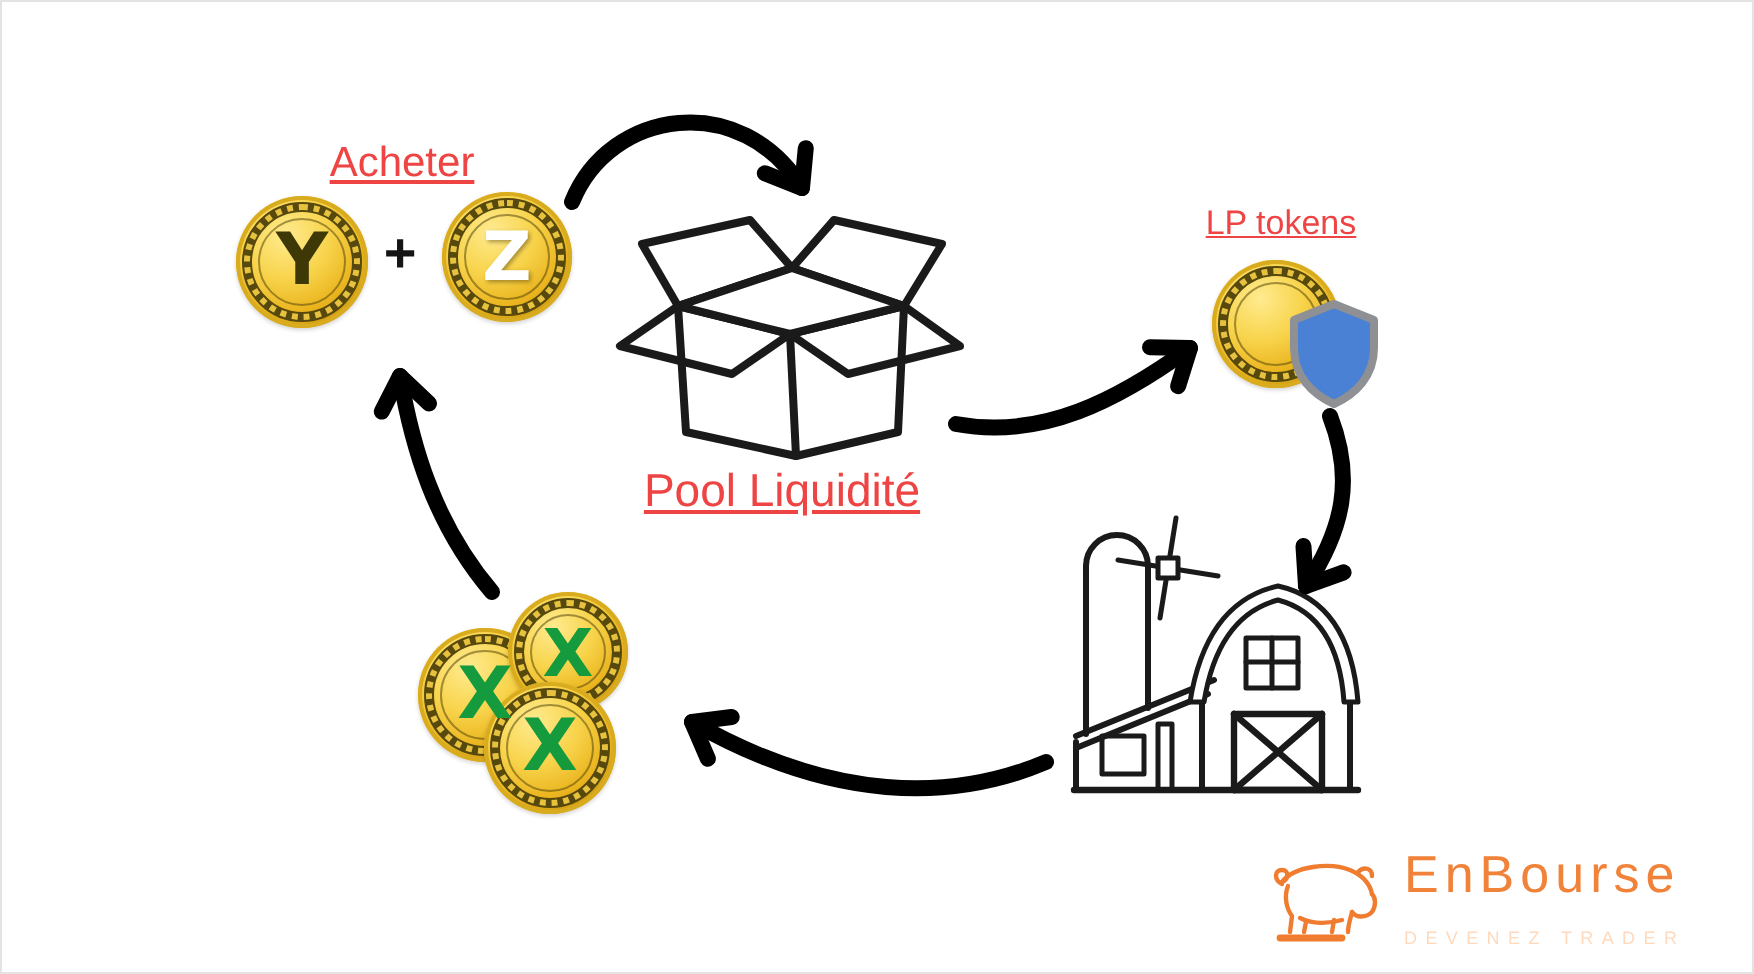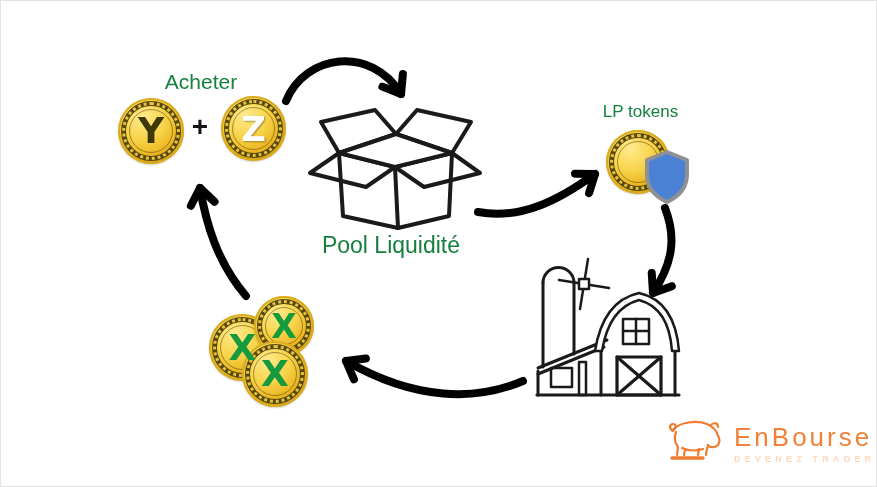--- a/index.html
+++ b/index.html
@@ -1,21 +1,21 @@
 <!DOCTYPE html>
 <html><head>
 <meta charset="utf-8">
 <style>
   html,body{margin:0;padding:0;background:#fff;}
   .stage{
     position:relative;width:877px;height:487px;background:#ffffff;
     box-sizing:border-box;border:1px solid #e3e3e3;overflow:hidden;
     font-family:"Liberation Sans","DejaVu Sans",sans-serif;color:#1e1e1e;
   }
-  .label{position:absolute;color:#15803d;white-space:nowrap;}
+  .label{position:absolute;color:#ef4444;white-space:nowrap;text-decoration:underline;}
   .label-acheter{left:150px;top:69px;width:100px;text-align:center;font-size:21px;}
   .label-pool{left:300px;top:231px;width:180px;text-align:center;font-size:23px;}
   .label-lp{left:592px;top:101px;width:95px;text-align:center;font-size:17px;}
   .label-ferme{left:681px;top:335px;font-size:23px;}
   .plus{position:absolute;left:188px;top:110px;width:22px;text-align:center;font-size:28px;font-weight:700;color:#151515;}
 
   
   .coin{
     position:absolute;border-radius:50%;
     display:flex;align-items:center;justify-content:center;
@@ -38,24 +38,24 @@
   .coin-x2{left:253px;top:295px;width:60px;height:60px;}
   .coin-x3{left:241px;top:340px;width:66px;height:66px;}
   .coin-x1 .letter,.coin-x3 .letter{font-size:36px;color:#169a3e;}
   .coin-x2 .letter{font-size:33px;color:#169a3e;}
 
   .icon-svg{position:absolute;}
   .arrows{position:absolute;left:0;top:0;z-index:5;pointer-events:none;}
   .shield-svg{position:absolute;left:641px;top:148px;z-index:3;}
 
   
-  .logo{position:absolute;left:666px;top:417px;display:flex;align-items:center;}
+  .logo{position:absolute;left:634px;top:417px;display:flex;align-items:flex-end;}
   .logo-text{margin-left:7px;}
   .brand-name{font-size:26px;letter-spacing:3px;color:#f0823a;font-weight:400;line-height:1;margin-top:6px;}
-  .brand-tagline{font-size:9px;letter-spacing:4.2px;color:#ffd9bc;font-weight:700;margin-top:4px;}
+  .brand-tagline{font-size:9px;letter-spacing:4.2px;color:#ffd9bc;font-weight:400;margin-top:14px;}
 </style>
 </head>
 <body>
 
 <div class="stage">
 
   <div class="label label-acheter">Acheter</div>
   <div class="label label-lp">LP tokens</div>
   <div class="label label-pool">Pool Liquidité</div>
   <div class="plus">+</div>

